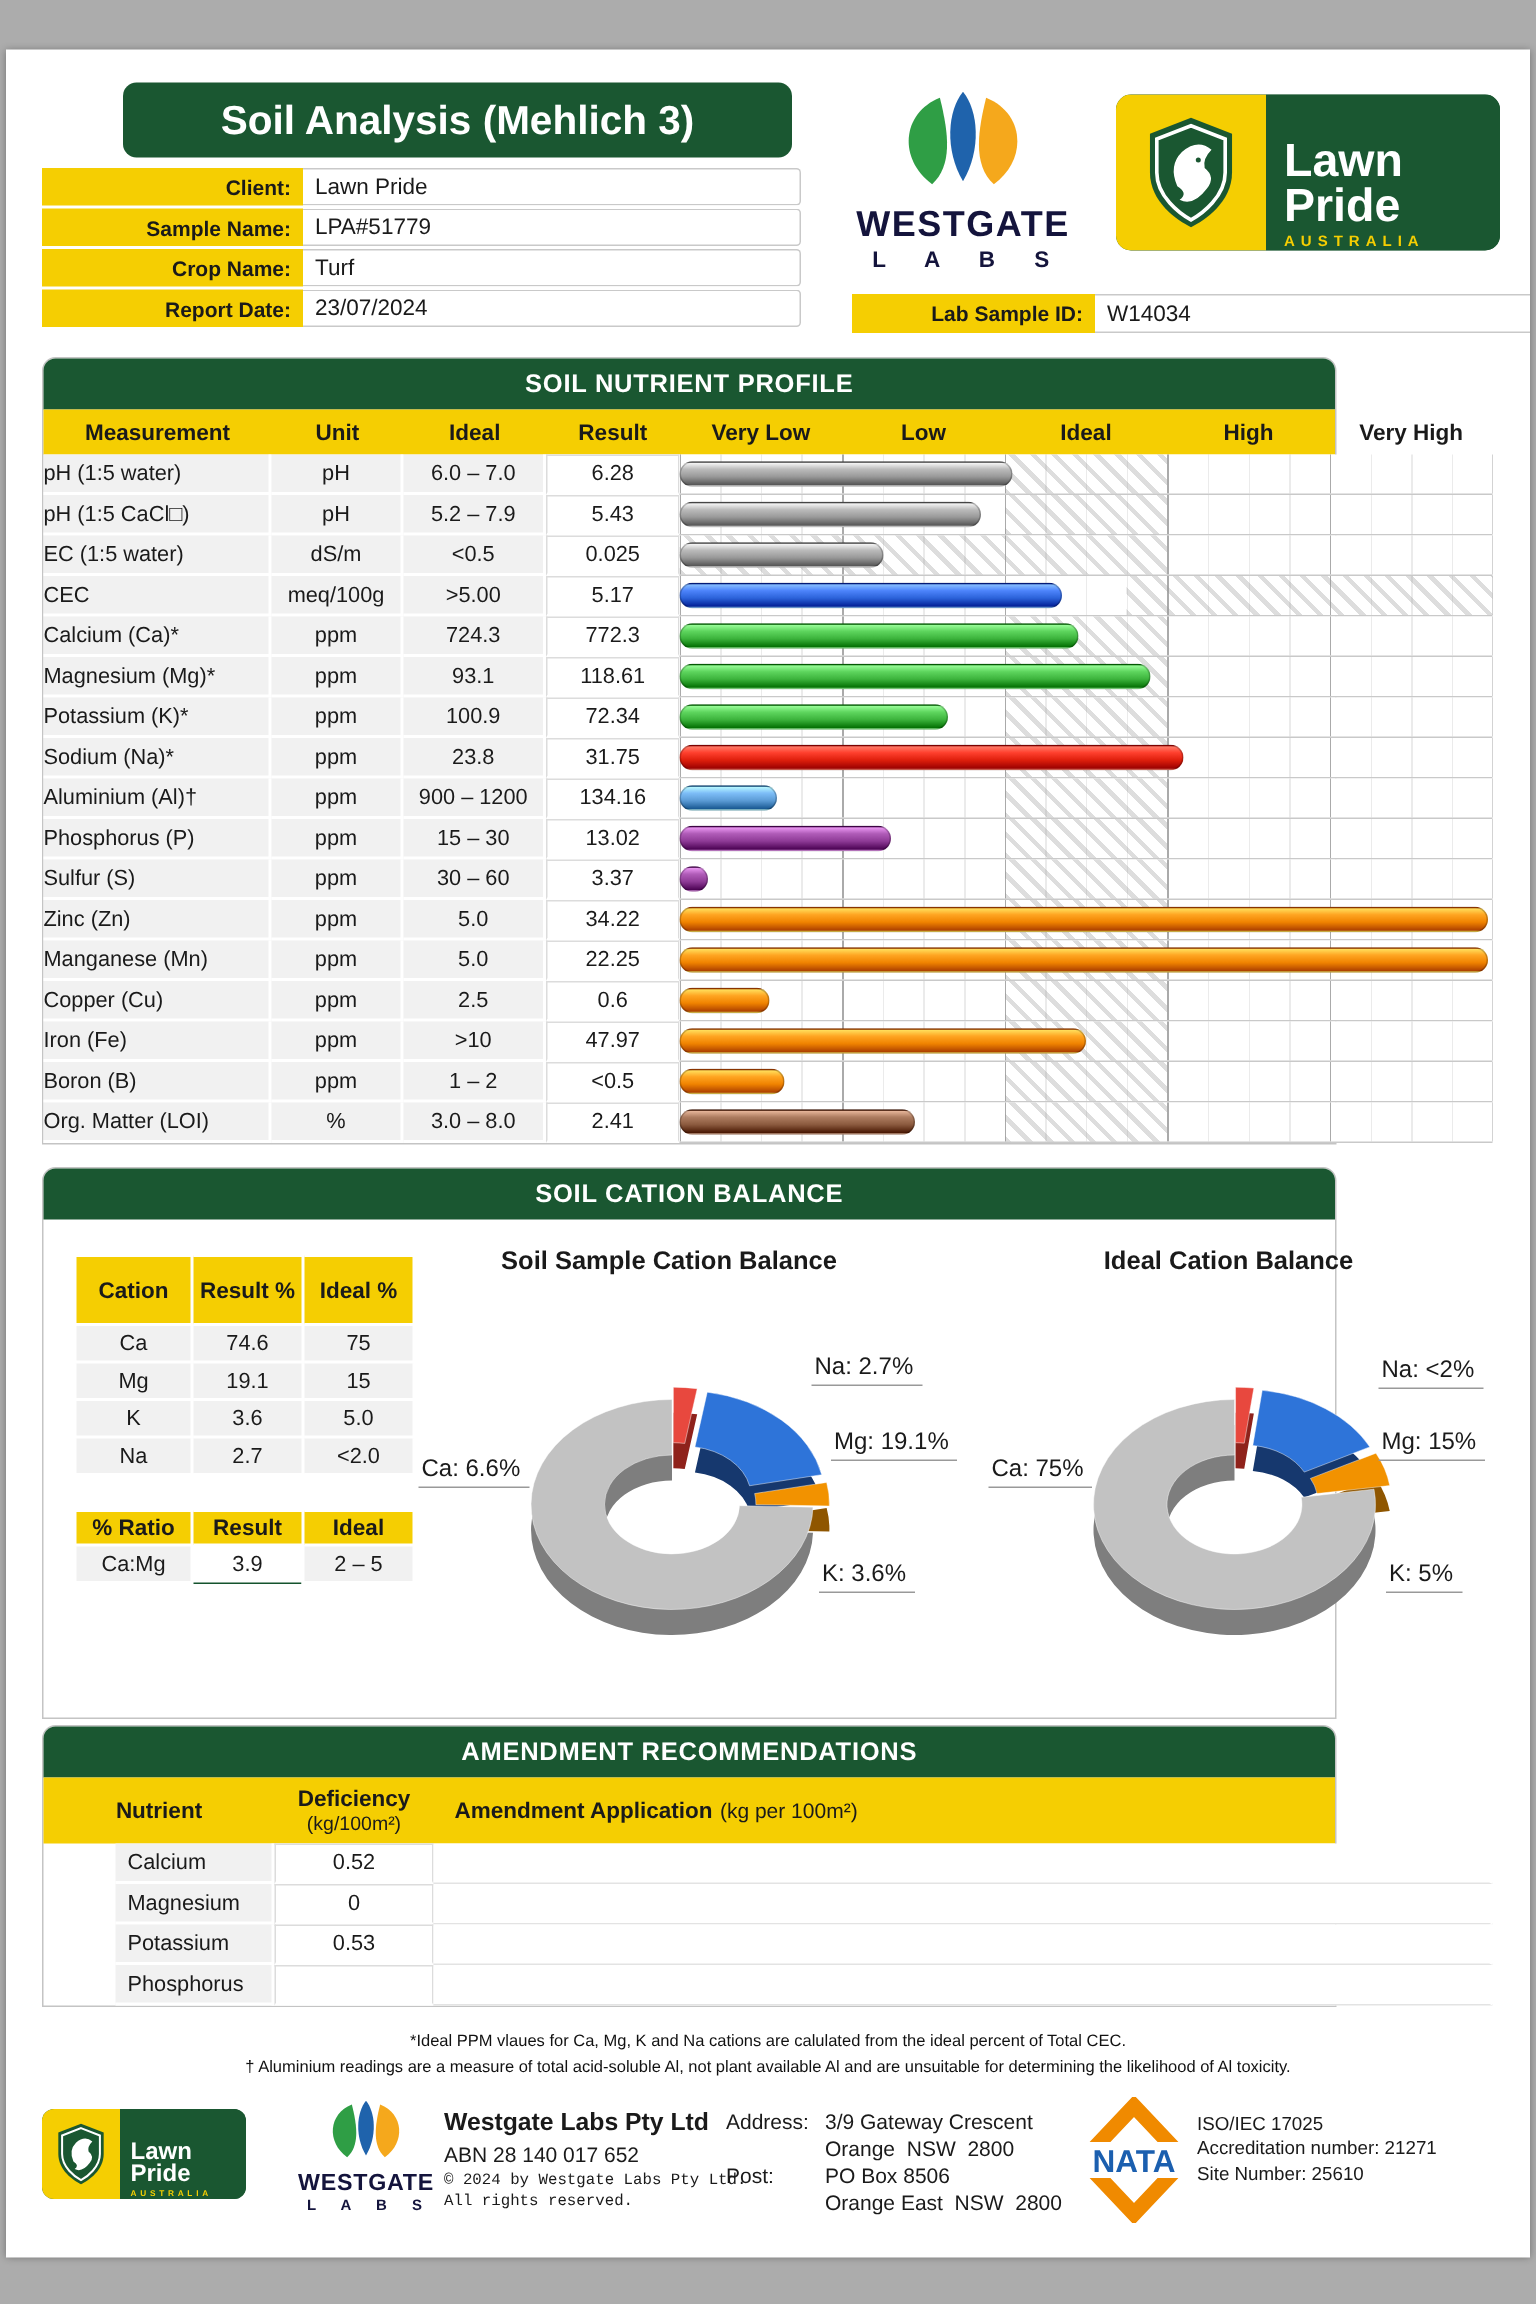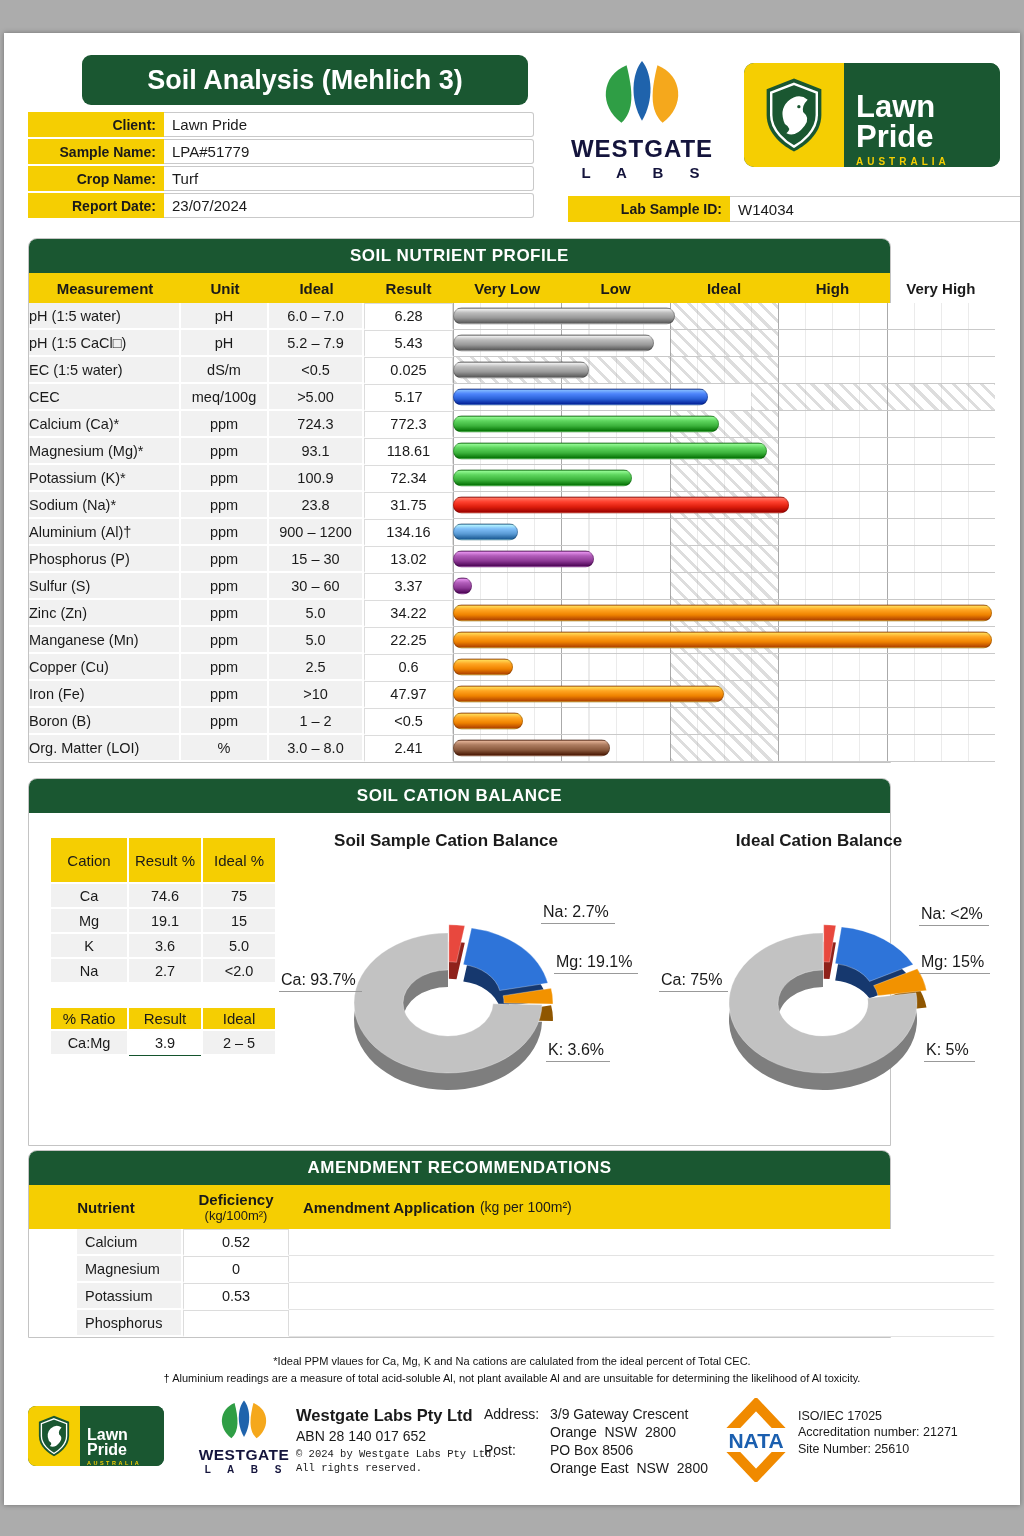--- a/index.html
+++ b/index.html
@@ -20,21 +20,21 @@
   
   .title-box{
     position:absolute; left:78px; top:22px; width:446px; height:50px;
     background:#1A5731; border-radius:9px;
     color:#fff; font-size:27px; font-weight:bold;
     display:flex; align-items:center; justify-content:center;
   }
   .client-table{position:absolute; left:24px; top:79px; width:506px;}
   .client-row{display:flex; height:25px; margin-bottom:2px;}
   .client-label{
-    width:136px; background:#F5CE02; font-weight:bold; font-size:14px;
+    width:174px; background:#F5CE02; font-weight:bold; font-size:14px;
     display:flex; align-items:center; justify-content:flex-end; padding-right:8px; box-sizing:border-box;
   }
   .client-value{
     flex:1; border:1px solid #c9c9c9; border-left:none; font-size:15px;
     display:flex; align-items:center; padding-left:8px; border-radius:0 3px 3px 0;
   }
   .westgate-logo{position:absolute; left:548px; top:24px; width:180px; text-align:center;}
   .westgate-logo .wg-name{font-size:24px; font-weight:bold; color:#14143c; letter-spacing:1px; margin-top:2px;}
   .westgate-logo .wg-sub{font-size:15px; font-weight:bold; color:#14143c; letter-spacing:11px; margin-top:1px; padding-left:8px;}
   .lp-logo{
@@ -82,21 +82,21 @@
   .bar{
     position:absolute; top:50%; transform:translateY(-50%); left:0; height:17px;
     border-radius:9px; border:1px solid rgba(0,0,0,.22); box-sizing:border-box;
   }
   
   .cation-section{top:745px; height:368px;}
   .cation-content{position:relative; height:334px;}
   .mini-table{position:absolute; left:20px; border-collapse:collapse;}
   .cation-pos{top:23px;} .ratio-pos{top:193px;}
   .mini-table .h{
-    background:#F5CE02; font-weight:normal; font-size:15px; text-align:center;
+    background:#F5CE02; font-weight:bold; font-size:15px; text-align:center;
     border:2px solid #fff; padding:2px 4px;
   }
   .cation-pos .h{height:40px;}
   .mini-table td{
     background:#F1F1F1; font-size:14.5px; text-align:center; border:2px solid #fff;
     height:23px; padding:0 4px;
   }
   .mini-table td.white{background:#fff; border:1px solid #14532d;}
   .mini-table .c1{width:68px;} .mini-table .c2{width:64px;} .mini-table .c3{width:64px;}
   .chart-title{position:absolute; width:300px; text-align:center; font-size:17px; font-weight:bold; top:18px;}
@@ -444,21 +444,21 @@
       <svg class="donut-svg ds1" viewBox="0 0 330 250">
           <path d="M167.9,68.8 A94,70 0 0 1 183.8,69.8 L175.5,106.3 A45,33 0 0 0 167.9,105.8 Z" fill="#8F221B"></path>
           <path d="M190.5,72.1 A94,70 0 0 1 266.8,127.1 L218.7,134.5 A45,33 0 0 0 182.3,108.6 Z" fill="#16386E"></path>
           <path d="M270.1,132.3 A94,70 0 0 1 271.9,148.0 L222.9,147.1 A45,33 0 0 0 222.1,139.7 Z" fill="#8F5600"></path>
           <path d="M261.0,148.8 A94,70 0 1 1 167.0,77.0 L167.0,114.0 A45,33 0 1 0 212.0,147.8 Z" fill="#7E7E7E"></path>
           <path d="M167.9,51.8 A94,70 0 0 1 183.8,52.8 L175.5,89.3 A45,33 0 0 0 167.9,88.8 Z" fill="#E8483E" stroke="rgba(255,255,255,.5)" stroke-width="0.6"></path>
           <path d="M190.5,55.1 A94,70 0 0 1 266.8,110.1 L218.7,117.5 A45,33 0 0 0 182.3,91.6 Z" fill="#2E74D9" stroke="rgba(255,255,255,.5)" stroke-width="0.6"></path>
           <path d="M270.1,115.3 A94,70 0 0 1 271.9,131.0 L222.9,130.1 A45,33 0 0 0 222.1,122.7 Z" fill="#F29200" stroke="rgba(255,255,255,.5)" stroke-width="0.6"></path>
           <path d="M261.0,131.8 A94,70 0 1 1 167.0,60.0 L167.0,97.0 A45,33 0 1 0 212.0,130.8 Z" fill="#C2C2C2" stroke="rgba(255,255,255,.5)" stroke-width="0.6"></path>
         </svg>
-      <div class="pc-label c1-ca">Ca: 93.7%</div>
+      <div class="pc-label c1-ca">Ca: 6.6%</div>
       <div class="pc-label c1-na">Na: 2.7%</div>
       <div class="pc-label c1-mg">Mg: 19.1%</div>
       <div class="pc-label c1-k">K: 3.6%</div>
 
       <div class="chart-title ct2">Ideal Cation Balance</div>
       <svg class="donut-svg ds2" viewBox="0 0 330 250">
           <path d="M167.7,68.8 A94,70 0 0 1 179.9,69.4 L173.5,106.1 A45,33 0 0 0 167.7,105.8 Z" fill="#8F221B"></path>
           <path d="M185.5,70.9 A94,70 0 0 1 257.2,108.6 L213.5,125.4 A45,33 0 0 0 179.2,107.6 Z" fill="#16386E"></path>
           <path d="M261.3,112.8 A94,70 0 0 1 270.5,134.4 L222.0,139.7 A45,33 0 0 0 217.6,129.6 Z" fill="#8F5600"></path>
           <path d="M260.0,136.8 A94,70 0 1 1 167.0,77.0 L167.0,114.0 A45,33 0 1 0 211.5,142.2 Z" fill="#7E7E7E"></path>

